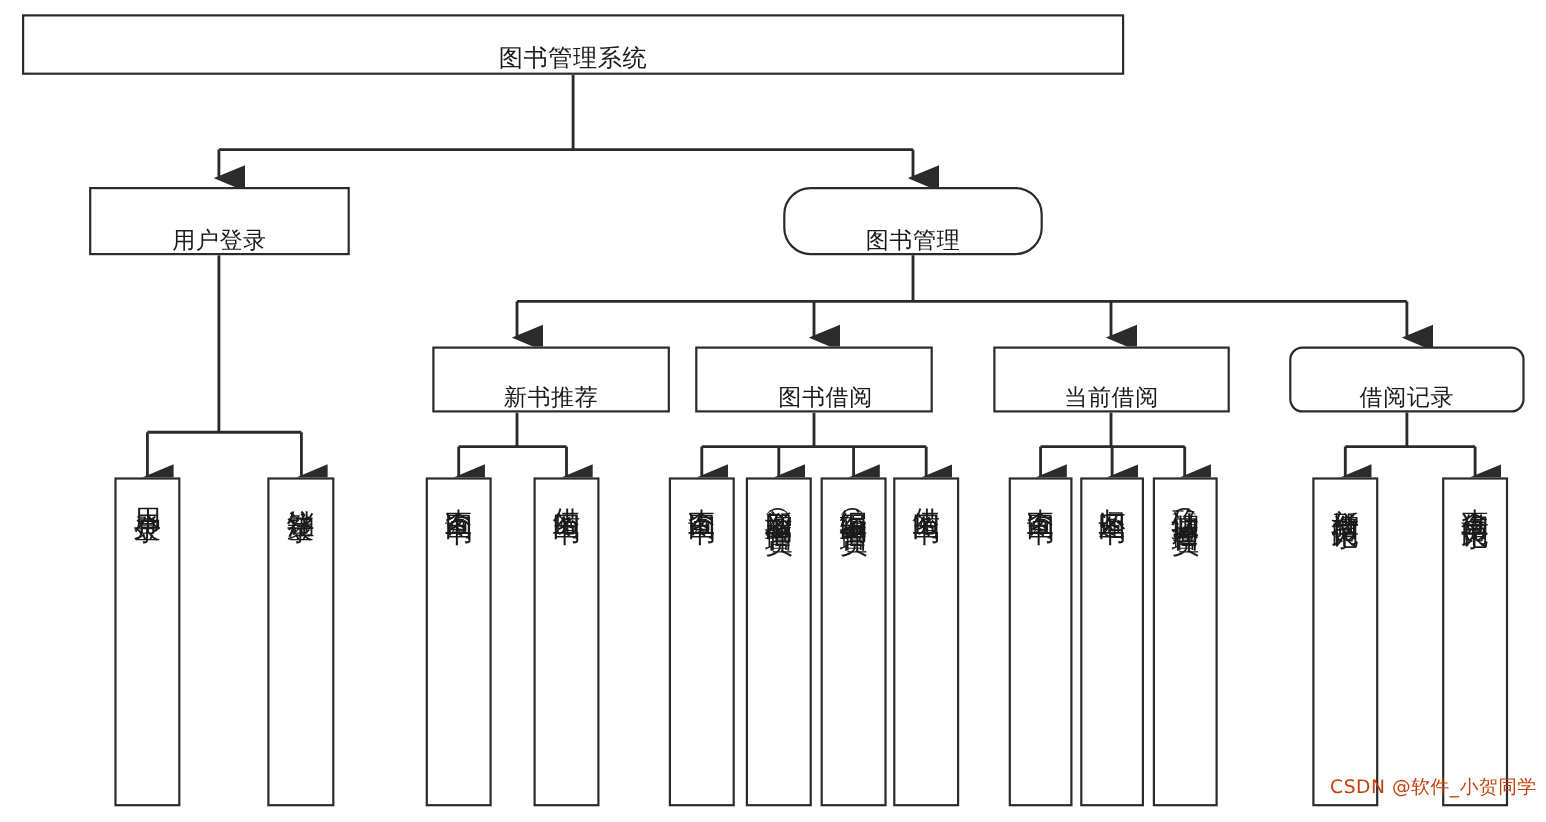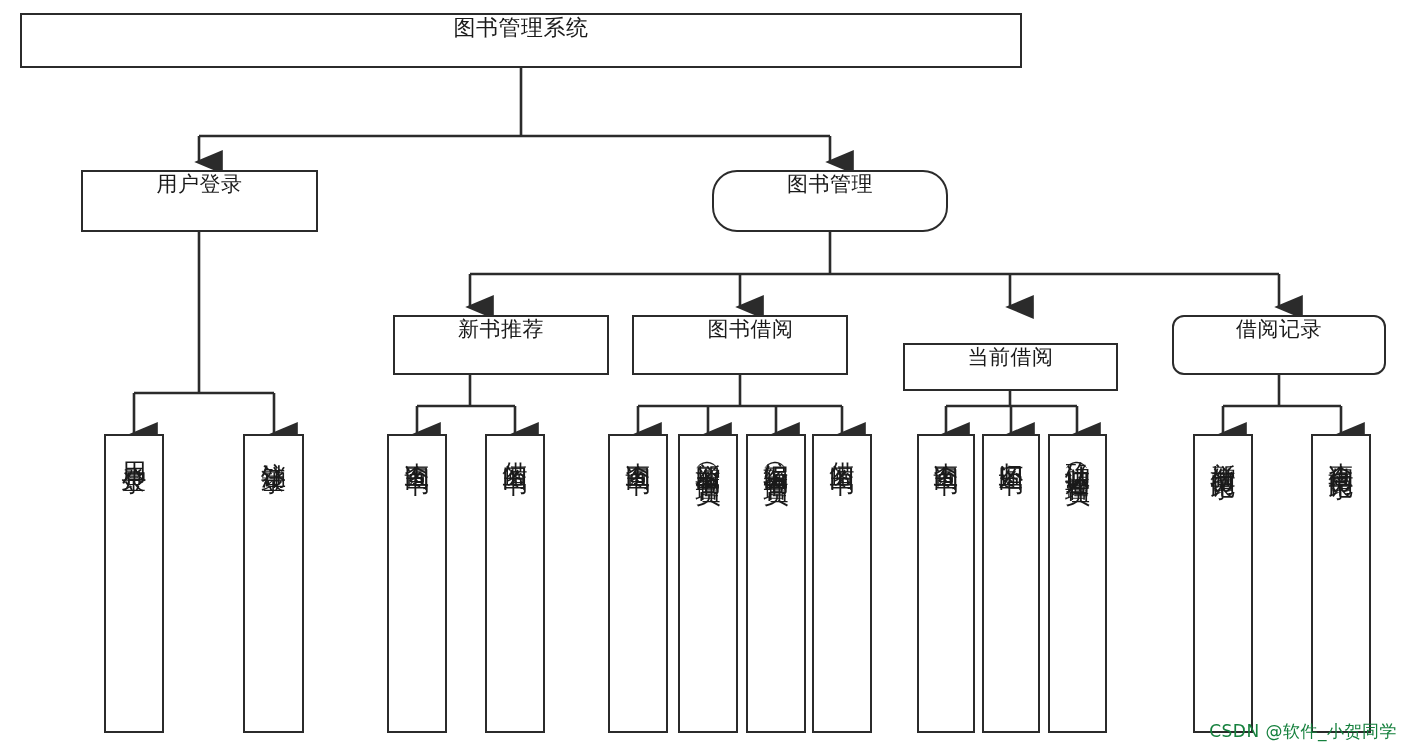--- a/index.html
+++ b/index.html
@@ -16,21 +16,21 @@
     height: 747px;
     background: #ffffff;
     overflow: hidden;
   }
   .node {
     position: absolute;
     box-sizing: border-box;
     border: 2px solid #2b2b2b;
     background: #ffffff;
     display: flex;
-    align-items: flex-start;
+    align-items: flex-end;
     justify-content: center;
     color: #1a1a1a;
   }
   .node .label {
     font-size: 21px;
     line-height: 1.15;
     letter-spacing: 0.5px;
     white-space: nowrap;
   }
   .node.vertical {
@@ -54,23 +54,23 @@
     position: absolute;
     left: 0;
     top: 0;
     width: 1405px;
     height: 747px;
     pointer-events: none;
   }
   .watermark {
     position: absolute;
     right: 8px;
-    bottom: 4px;
+    bottom: 20px;
     font-size: 17px;
-    color: #15803d;
+    color: #c2410c;
     white-space: nowrap;
     letter-spacing: 0.5px;
   }
 </style>
 </head>
 <body>
 
 <div id="canvas">
 
   <svg id="edges" viewBox="0 0 1405 747">
@@ -133,21 +133,21 @@
   <div class="node level2" style="left:712px; top:170px; width:236px; height:62px;border-radius:25px;">
     <span class="label">图书管理</span>
   </div>
 
   <div class="node level3" style="left:362px; top:315px; width:216px; height:60px;margin-left:31px;">
     <span class="label">新书推荐</span>
   </div>
   <div class="node level3" style="left:632px; top:315px; width:216px; height:60px;padding-left:21px;">
     <span class="label">图书借阅</span>
   </div>
-  <div class="node level3" style="left:903px; top:315px; width:215px; height:48px;margin-top:28px;">
+  <div class="node level3" style="left:903px; top:315px; width:215px; height:60px;">
     <span class="label">当前借阅</span>
   </div>
   <div class="node level3" style="left:1172px; top:315px; width:214px; height:60px;border-radius:12px;">
     <span class="label">借阅记录</span>
   </div>
 
   <div class="node vertical" style="left:104px; top:434px; width:60px; height:299px;">
     <span class="label">用户登录</span>
   </div>
   <div class="node vertical" style="left:243px; top:434px; width:61px; height:299px;">

